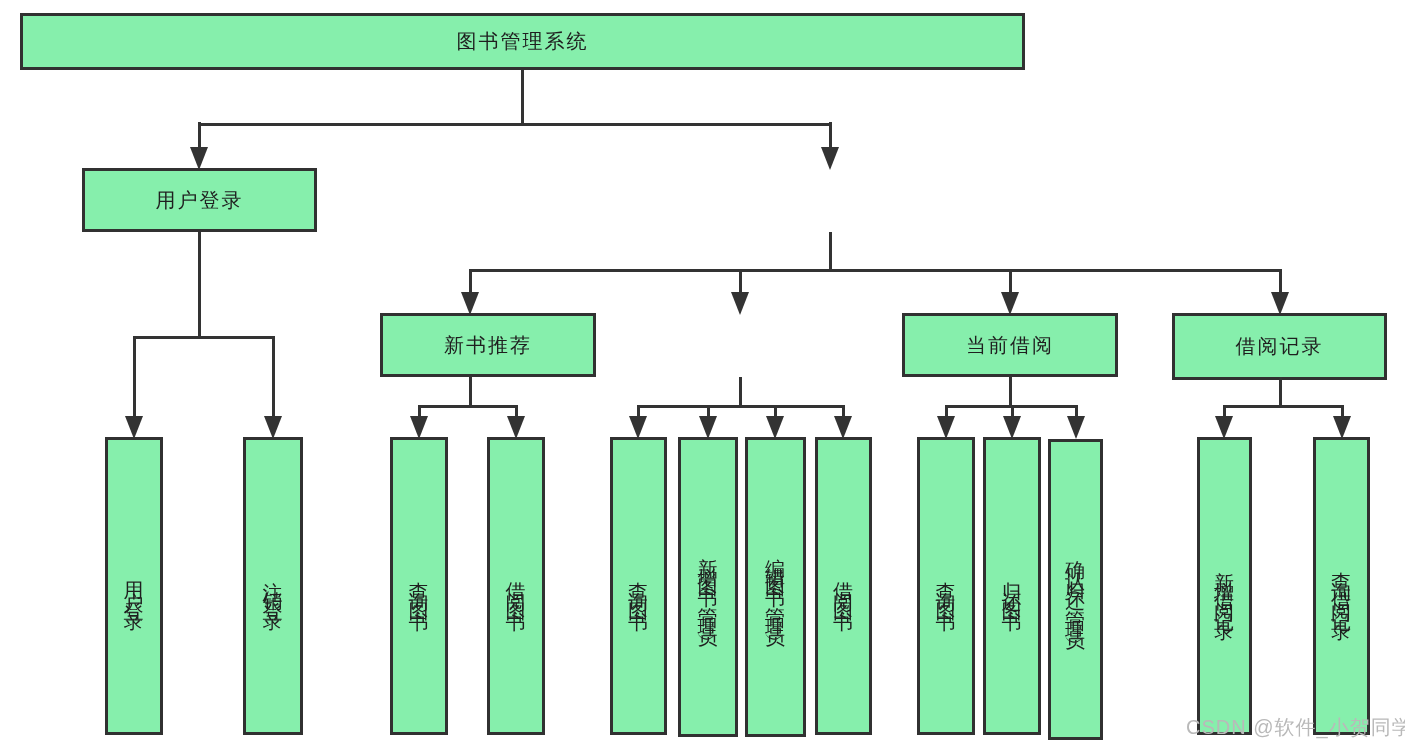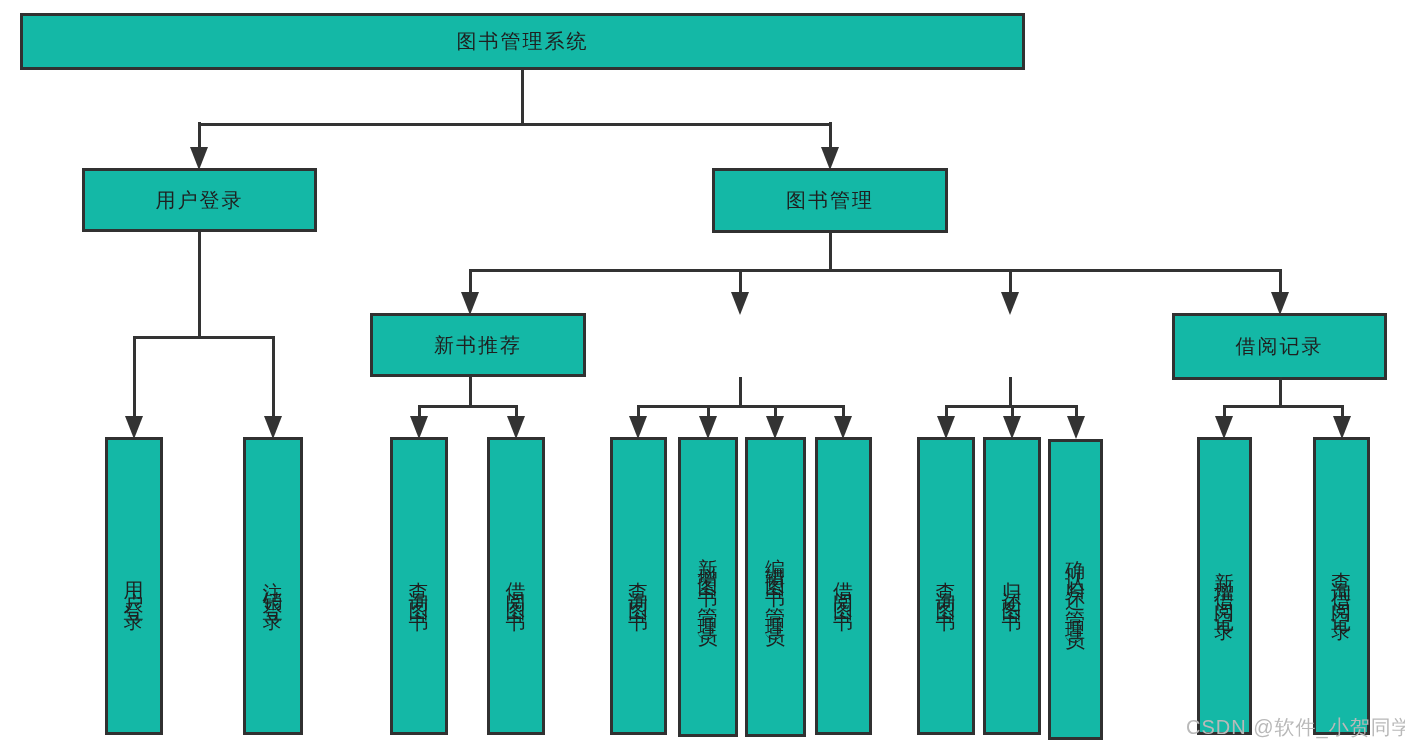--- a/index.html
+++ b/index.html
@@ -2,21 +2,21 @@
 <html><head>
 <meta charset="utf-8">
 <style>
   html,body{margin:0;padding:0;background:#ffffff;}
   .canvas{
     position:relative;width:1405px;height:747px;background:#ffffff;
     font-family:"Liberation Sans","DejaVu Sans",sans-serif;overflow:hidden;
   }
   .box{
     position:absolute;box-sizing:border-box;
-    border:3px solid #313131;background:#14b8a6;color:#1f1f1f;
+    border:3px solid #313131;background:#86efac;color:#1f1f1f;
     display:flex;align-items:center;justify-content:center;
   }
   .hbox{font-size:20px;letter-spacing:2px;white-space:nowrap;}
   .vbox{
     writing-mode:vertical-rl;text-orientation:mixed;
     font-size:20px;letter-spacing:10px;line-height:1;
   }
   .cl{position:absolute;background:#333333;}
   .ar{
     position:absolute;width:0;height:0;
@@ -29,23 +29,23 @@
   }
 </style>
 </head>
 <body>
 
 <div class="canvas">
 
   <div class="box hbox" style="left:20px;top:13px;width:1005px;height:57px">图书管理系统</div>
 
   <div class="box hbox" style="left:82px;top:168px;width:235px;height:64px">用户登录</div>
-  <div class="box hbox" style="left:712px;top:168px;width:236px;height:65px">图书管理</div>
 
-  <div class="box hbox" style="left:370px;top:313px;width:216px;height:64px">新书推荐</div>
+  <div class="box hbox" style="left:380px;top:313px;width:216px;height:64px">新书推荐</div>
+  <div class="box hbox" style="left:902px;top:313px;width:216px;height:64px">当前借阅</div>
   <div class="box hbox" style="left:1172px;top:313px;width:215px;height:67px">借阅记录</div>
 
   <div class="box vbox" style="left:105px;top:437px;width:58px;height:298px">用户登录</div>
   <div class="box vbox" style="left:243px;top:437px;width:60px;height:298px">注销登录</div>
 
   <div class="box vbox" style="left:390px;top:437px;width:58px;height:298px">查询图书</div>
   <div class="box vbox" style="left:487px;top:437px;width:58px;height:298px">借阅图书</div>
 
   <div class="box vbox" style="left:610px;top:437px;width:57px;height:298px">查询图书</div>
   <div class="box vbox" style="left:678px;top:437px;width:60px;height:300px">新增图书（管理员）</div>

